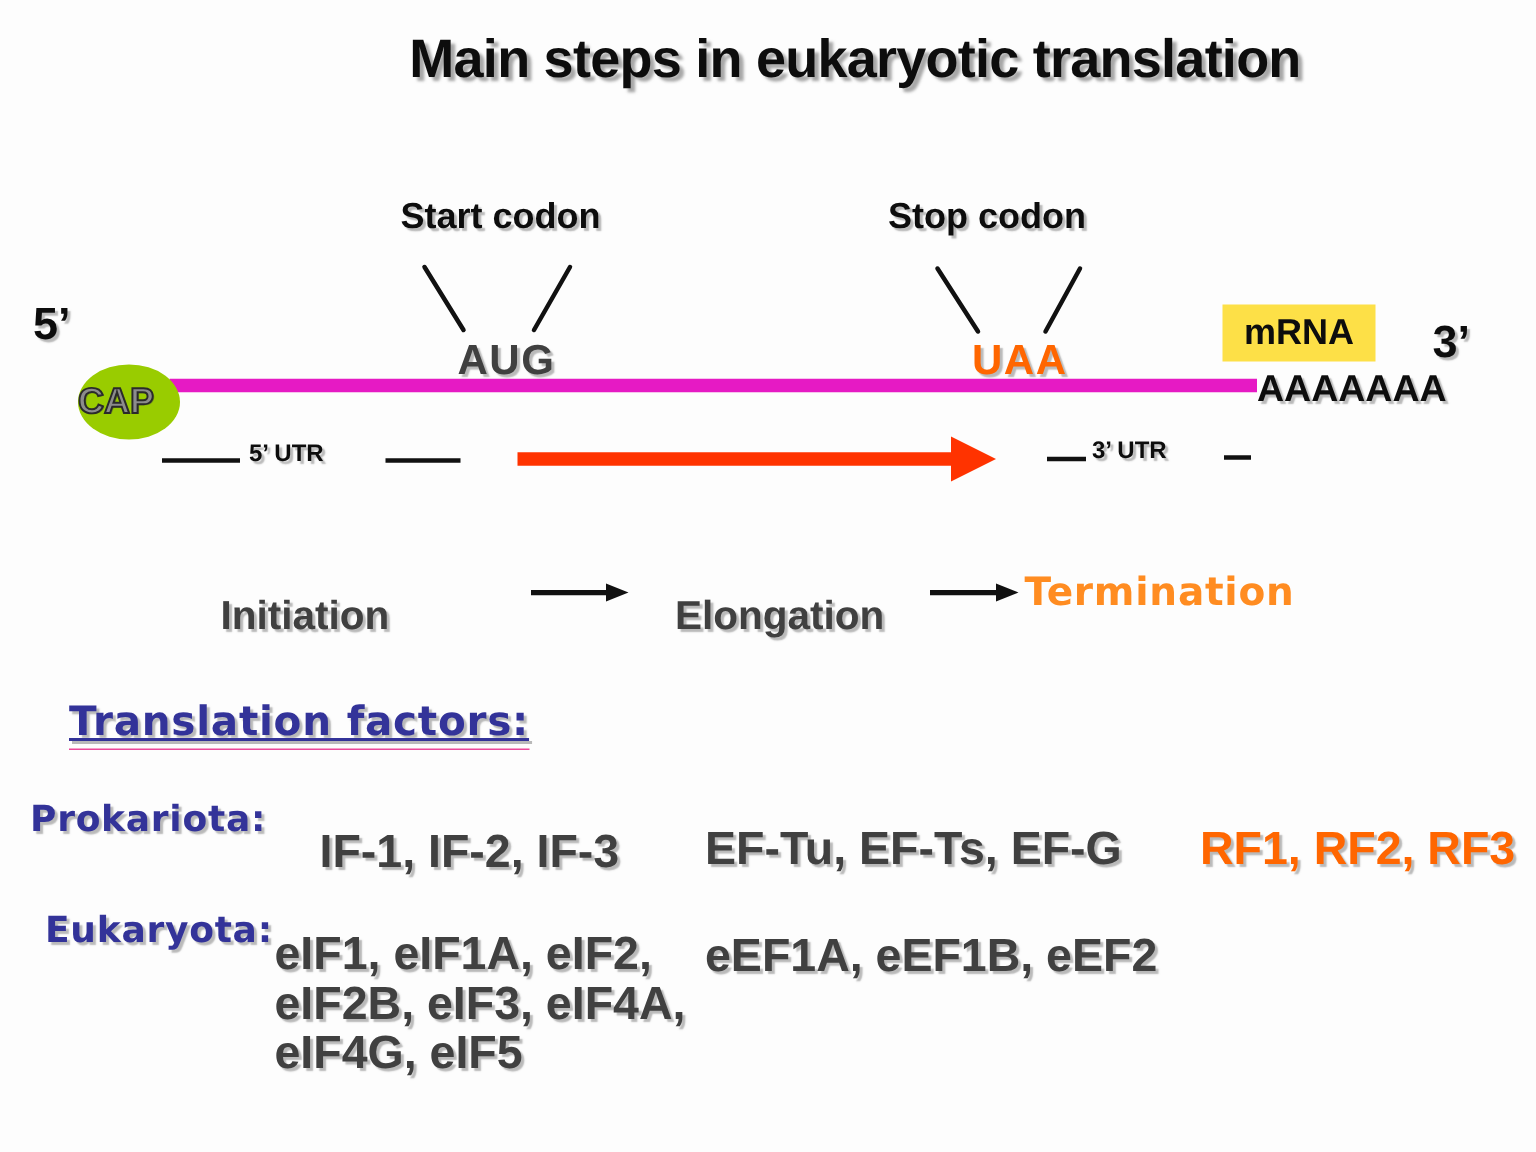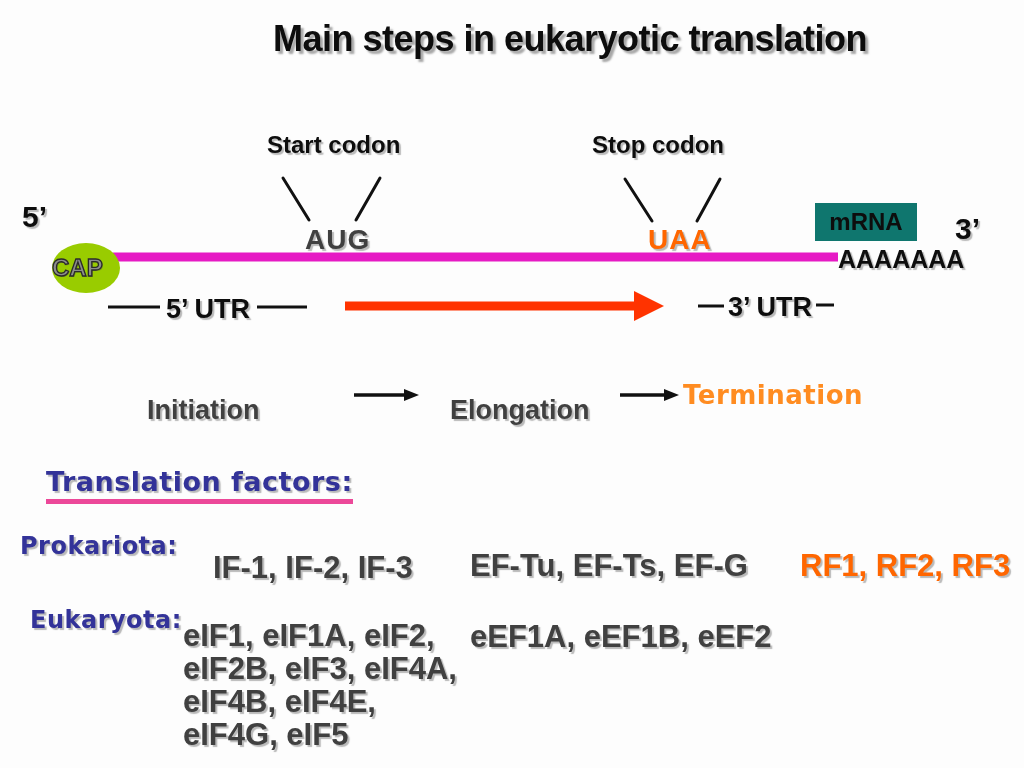--- a/index.html
+++ b/index.html
@@ -23,31 +23,31 @@
   .codon-label{font-size:24px;color:#0d0d0d;}
   .prime{font-size:30px;color:#0d0d0d;}
   .codon{font-size:28px;letter-spacing:1px;}
   .cap{
     left:52px;top:243px;width:68px;height:50px;border-radius:50%;
     background:#99cc00;display:flex;align-items:center;
     font-size:24px;color:#8c8c8c;-webkit-text-stroke:1.3px #2a2a2a;
     text-shadow:1px 1px 0 rgba(60,60,60,.4);
   }
   .mrna-tag{
-    left:815px;top:203px;width:102px;height:38px;background:#0f766e;
+    left:815px;top:203px;width:102px;height:38px;background:#fde047;
     display:flex;align-items:center;justify-content:center;
     font-size:24px;color:#0d0d0d;
   }
   .polya{left:838px;top:245px;font-size:25px;color:#0d0d0d;}
-  .utr{font-size:27px;color:#0d0d0d;}
+  .utr{font-size:16px;color:#0d0d0d;}
   .stage{font-size:27px;}
   .tf-heading{
     left:46px;top:466px;font-size:27px;color:#333399;
   }
-  .tf-heading span{display:inline-block;border-bottom:5px solid #ec4899;padding-bottom:2px;}
+  .tf-heading span{display:inline-block;border-bottom:1px solid #ec4899;padding-bottom:2px;text-decoration:underline;}
   .organism{font-size:24px;color:#333399;}
   .factors{font-size:31px;}
   .eif-lines div{line-height:33px;}
   svg.overlay{position:absolute;left:0;top:0;pointer-events:none;}
 </style>
 </head>
 <body>
 
 <div class="slide">
 
@@ -109,18 +109,17 @@
 
   <div class="abs organism comic sh" style="left:20px;top:532px;">Prokariota:</div>
   <div class="abs factors blue arial sh" style="left:213px;top:534px;">IF-1, IF-2, IF-3</div>
   <div class="abs factors blue arial sh" style="left:470px;top:532px;">EF-Tu, EF-Ts, EF-G</div>
   <div class="abs factors orange arial sh" style="left:800px;top:532px;">RF1, RF2, RF3</div>
 
   <div class="abs organism comic sh" style="left:30px;top:606px;">Eukaryota:</div>
   <div class="abs factors blue arial sh eif-lines" style="left:183px;top:603px;">
     <div>eIF1, eIF1A, eIF2,</div>
     <div>eIF2B, eIF3, eIF4A,</div>
-    <div>eIF4B, eIF4E,</div>
     <div>eIF4G, eIF5</div>
   </div>
   <div class="abs factors blue arial sh" style="left:470px;top:603px;">eEF1A, eEF1B, eEF2</div>
 
 </div>
 
 </body></html>

